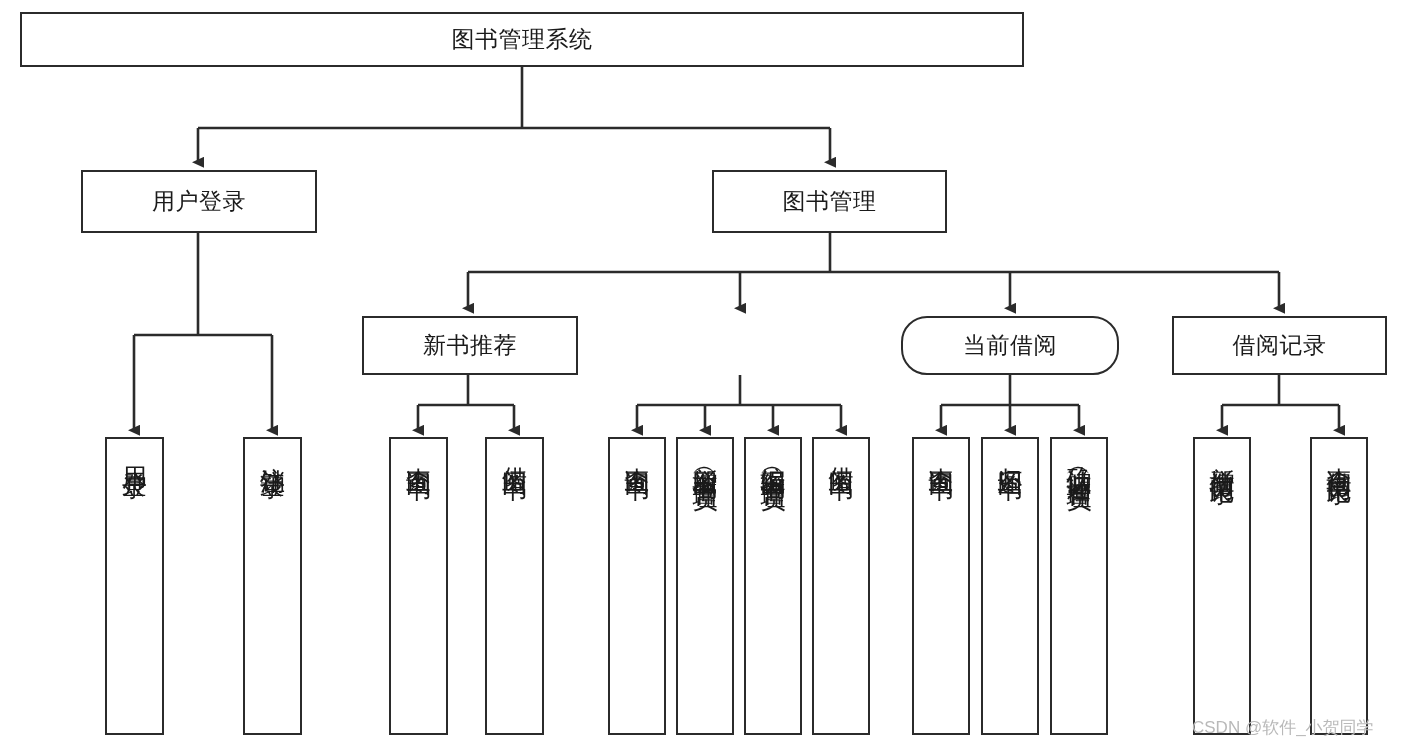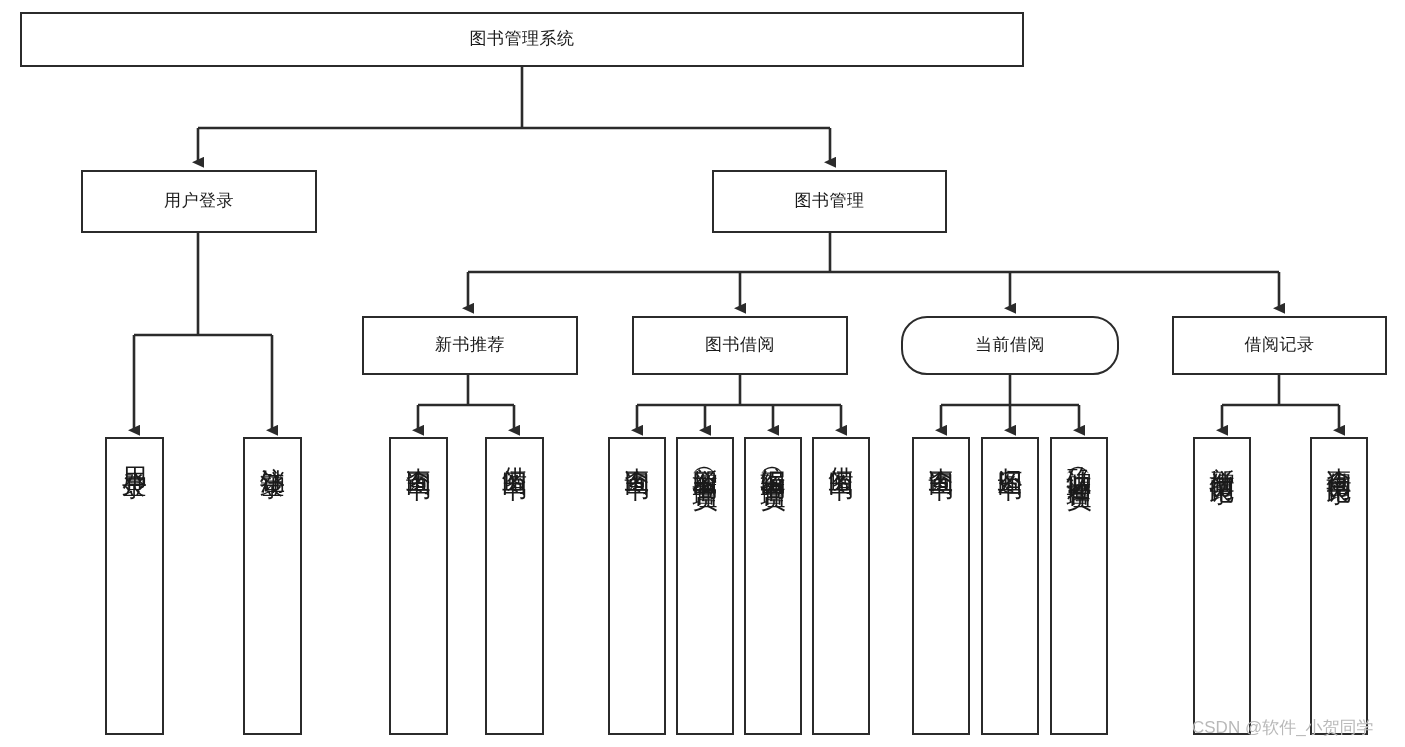--- a/index.html
+++ b/index.html
@@ -36,21 +36,21 @@
     color: #1a1a1a;
     z-index: 2;
   }
   .node .label {
     display: block;
     text-align: center;
     line-height: 1.08;
     letter-spacing: 0.5px;
   }
   .node.horiz .label {
-    font-size: 17px;
+    font-size: 23px;
     white-space: nowrap;
   }
   .node.vert {
     align-items: flex-start;
     padding-top: 8px;
   }
   .node.vert .label {
     writing-mode: vertical-rl;
     text-orientation: upright;
     font-size: 25px;
@@ -131,23 +131,20 @@
   <div class="node horiz" style="left:81px; top:170px; width:236px; height:63px;">
     <span class="label">用户登录</span>
   </div>
   <div class="node horiz" style="left:712px; top:170px; width:235px; height:63px;">
     <span class="label">图书管理</span>
   </div>
 
   <div class="node horiz" style="left:362px; top:316px; width:216px; height:59px;">
     <span class="label">新书推荐</span>
   </div>
-  <div class="node horiz" style="left:632px; top:316px; width:216px; height:59px;">
-    <span class="label">图书借阅</span>
-  </div>
   <div class="node horiz" style="left:901px; top:316px; width:218px; height:59px;border-radius:26px;">
     <span class="label">当前借阅</span>
   </div>
   <div class="node horiz" style="left:1172px; top:316px; width:215px; height:59px;">
     <span class="label">借阅记录</span>
   </div>
 
   <div class="node vert" style="left:105px; top:437px; width:59px; height:298px;">
     <span class="label">用户登录</span>
   </div>

